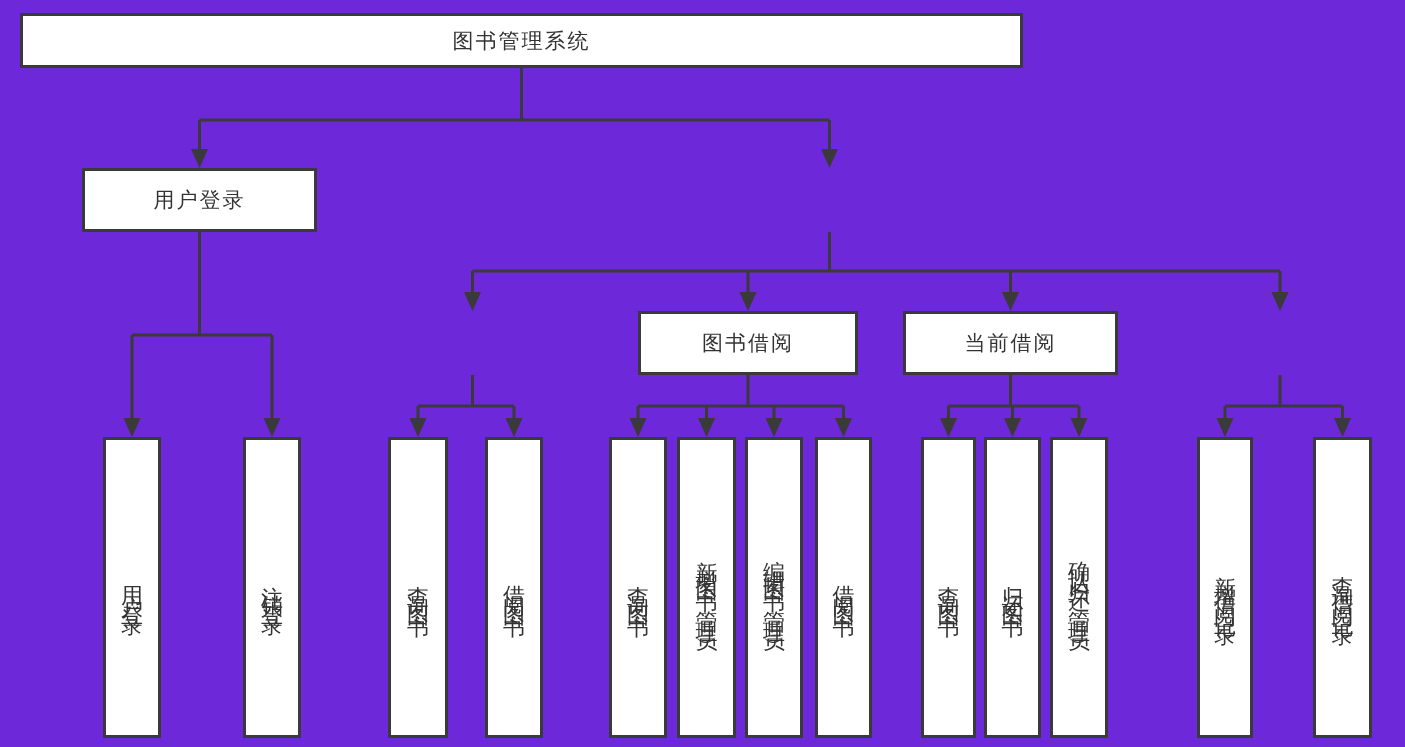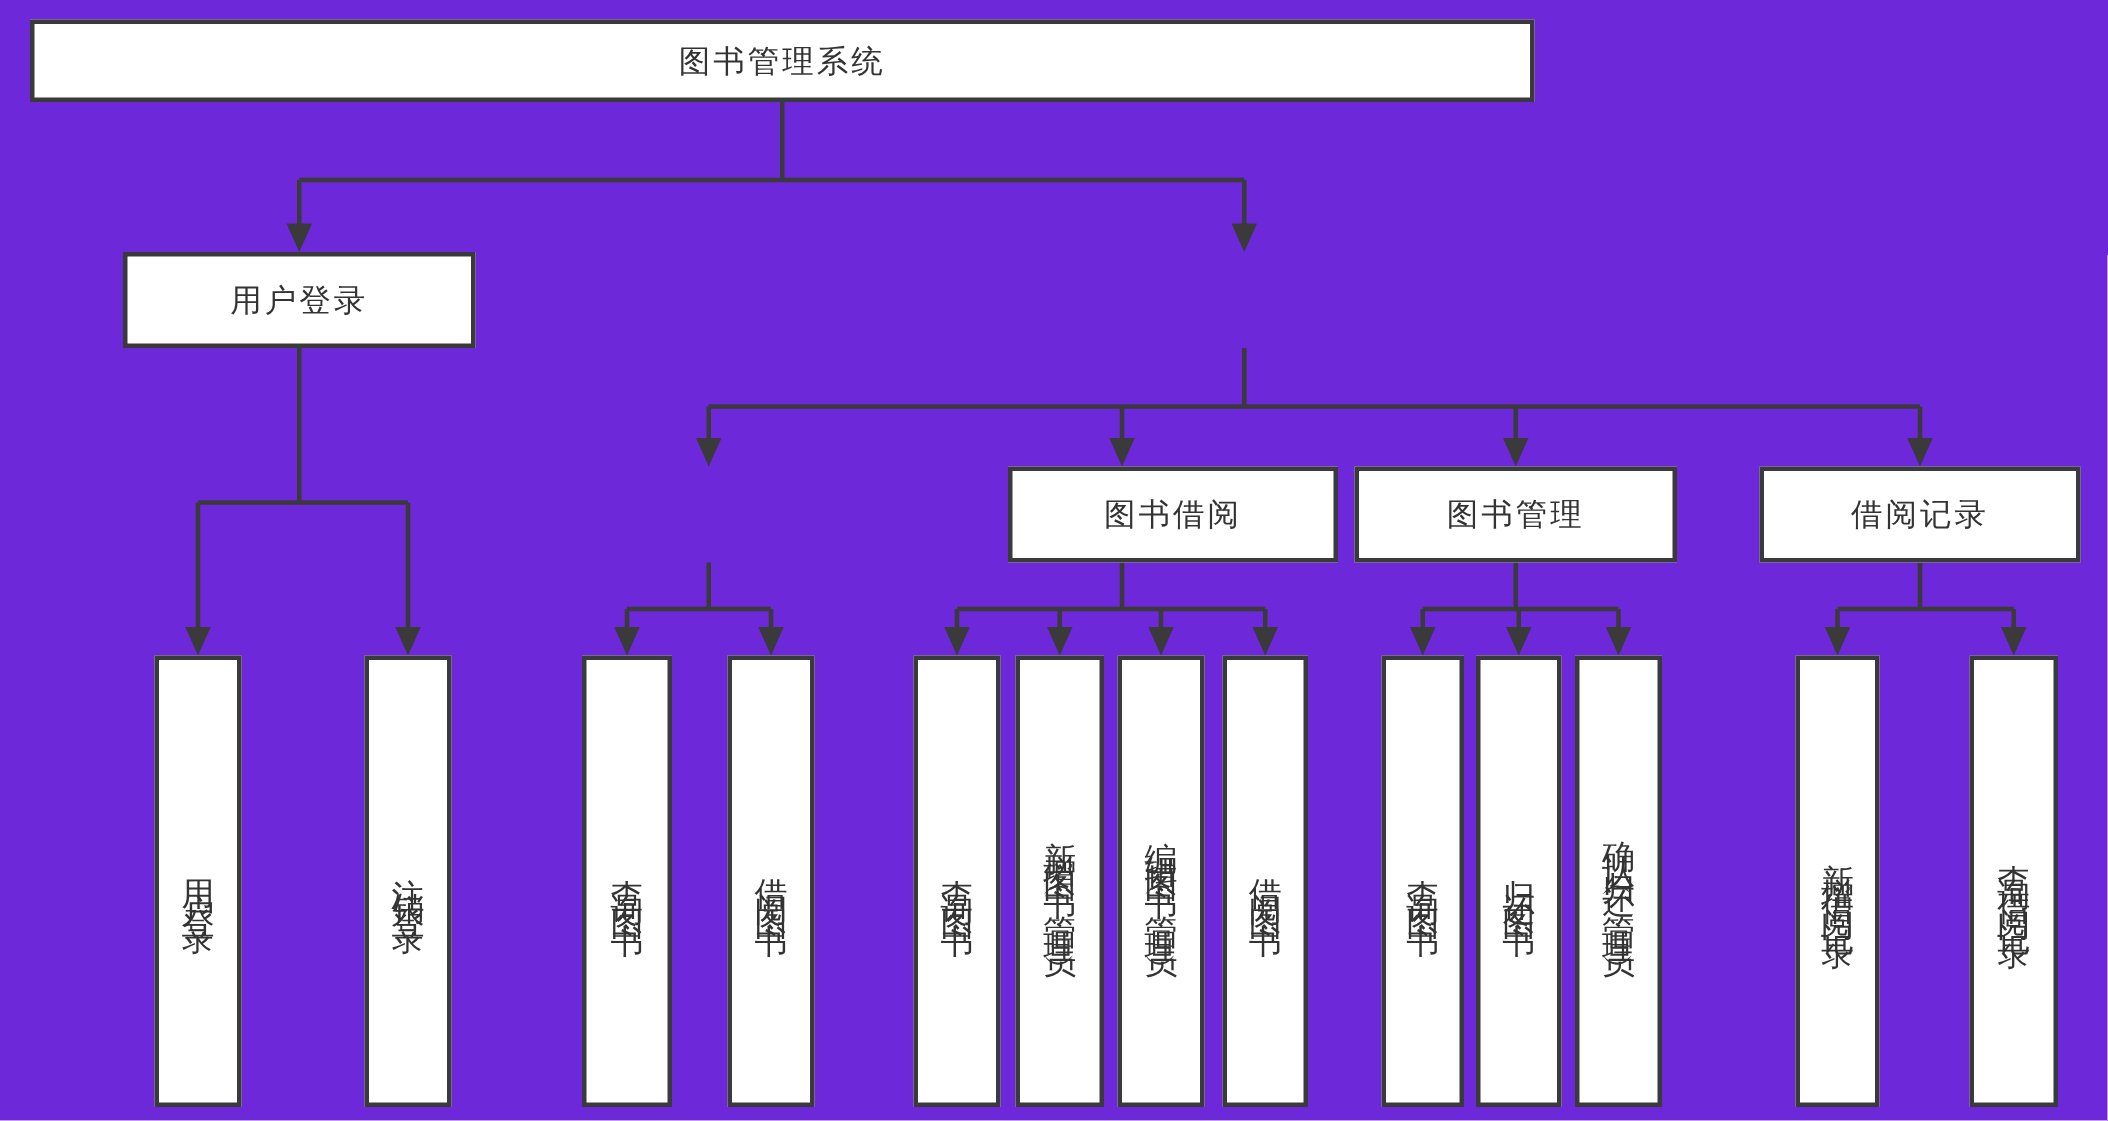--- a/index.html
+++ b/index.html
@@ -35,21 +35,21 @@
     text-orientation:mixed;
     font-size:22px;
     letter-spacing:10px;
     line-height:1;
   }
   
   .n-root  { left:20px;   top:13px;  width:1003px; height:55px; }
   .n-l2a   { left:82px;   top:168px; width:235px;  height:64px; }
   .n-l2b   { left:712px;  top:168px; width:235px;  height:64px; }
   .n-l3a   { left:362px;  top:311px; width:221px;  height:64px; }
-  .n-l3b   { left:672px;  top:311px; width:220px;  height:64px; }
+  .n-l3b   { left:638px;  top:311px; width:220px;  height:64px; }
   .n-l3c   { left:903px;  top:311px; width:215px;  height:64px; }
   .n-l3d   { left:1173px; top:311px; width:214px;  height:64px; }
   .lf      { top:437px; height:301px; }
   .lf-1a   { left:103px;  width:58px; }
   .lf-1b   { left:243px;  width:58px; }
   .lf-2a   { left:388px;  width:60px; }
   .lf-2b   { left:485px;  width:58px; }
   .lf-3a   { left:609px;  width:58px; }
   .lf-3b   { left:677px;  width:59px; }
   .lf-3c   { left:745px;  width:58px; }
@@ -110,22 +110,21 @@
     <polygon points="1070.5,418 1087.5,418 1079,437" fill="#3a3a3a"></polygon>
     <polygon points="1216.5,418 1233.5,418 1225,437" fill="#3a3a3a"></polygon>
     <polygon points="1334,418 1351,418 1342.5,437" fill="#3a3a3a"></polygon>
   </svg>
 
   <div class="node hbox n-root">图书管理系统</div>
 
   <div class="node hbox n-l2a">用户登录</div>
 
   <div class="node hbox n-l3b">图书借阅</div>
-  <div class="node hbox n-l3c">图书管理</div>
-  <div class="node hbox n-l3d">借阅记录</div>
+  <div class="node hbox n-l3c">当前借阅</div>
 
   <div class="node vbox lf lf-1a">用户登录</div>
   <div class="node vbox lf lf-1b">注销登录</div>
 
   <div class="node vbox lf lf-2a">查询图书</div>
   <div class="node vbox lf lf-2b">借阅图书</div>
 
   <div class="node vbox lf lf-3a">查询图书</div>
   <div class="node vbox lf lf-3b">新增图书（管理员）</div>
   <div class="node vbox lf lf-3c">编辑图书（管理员）</div>

